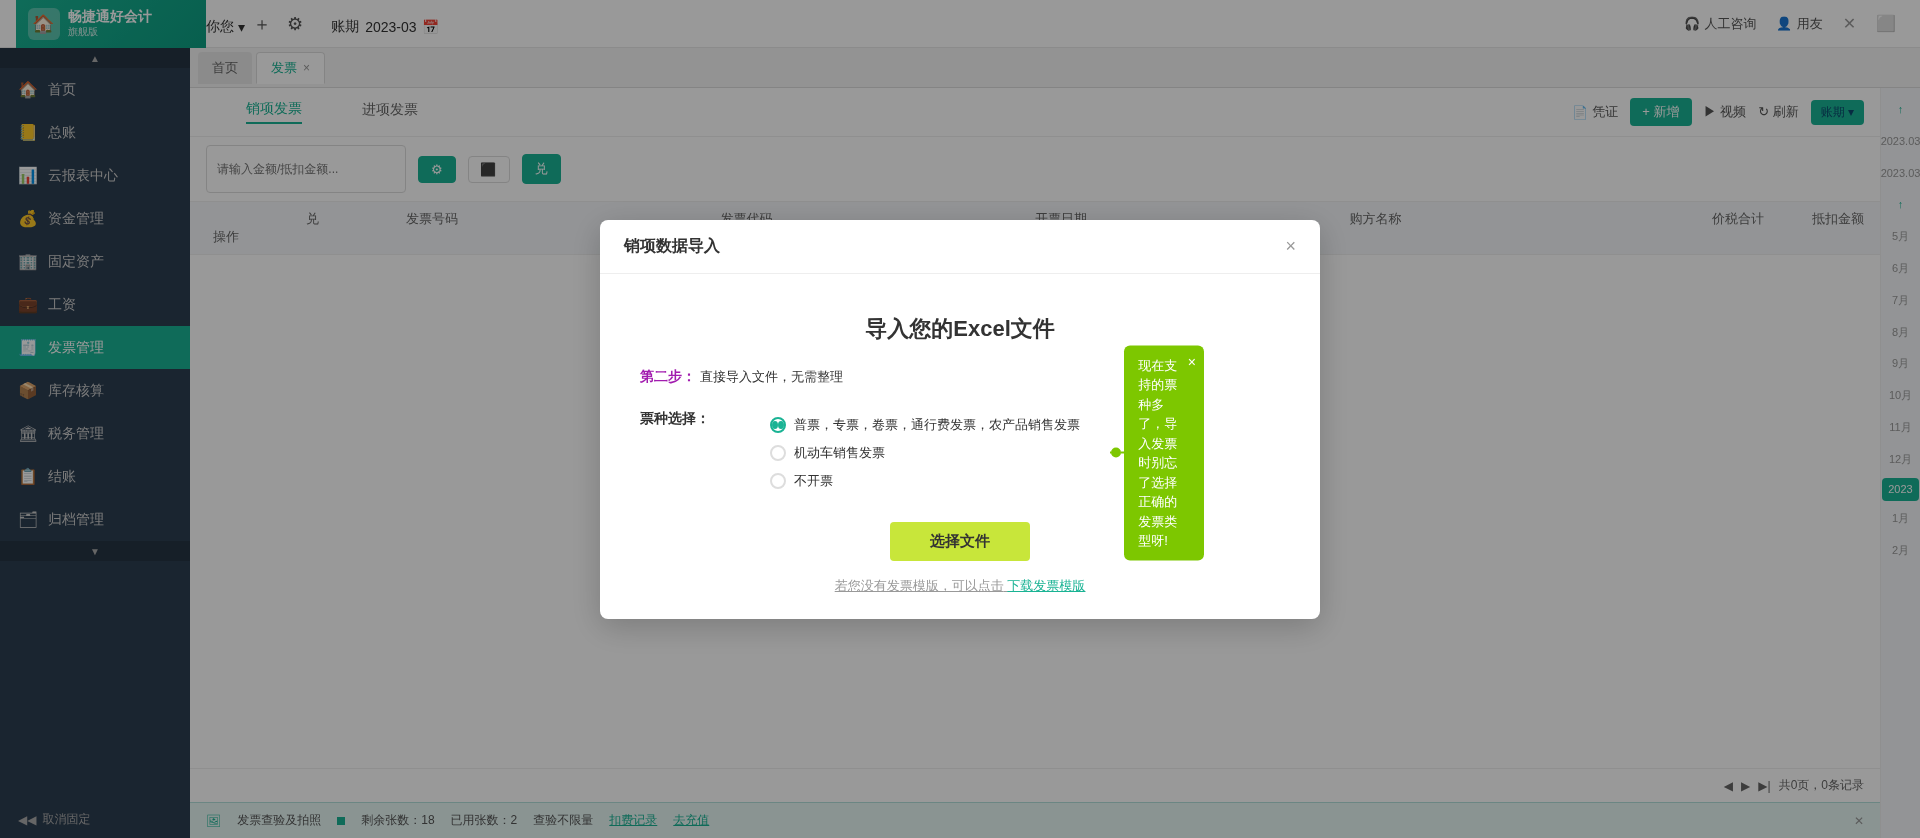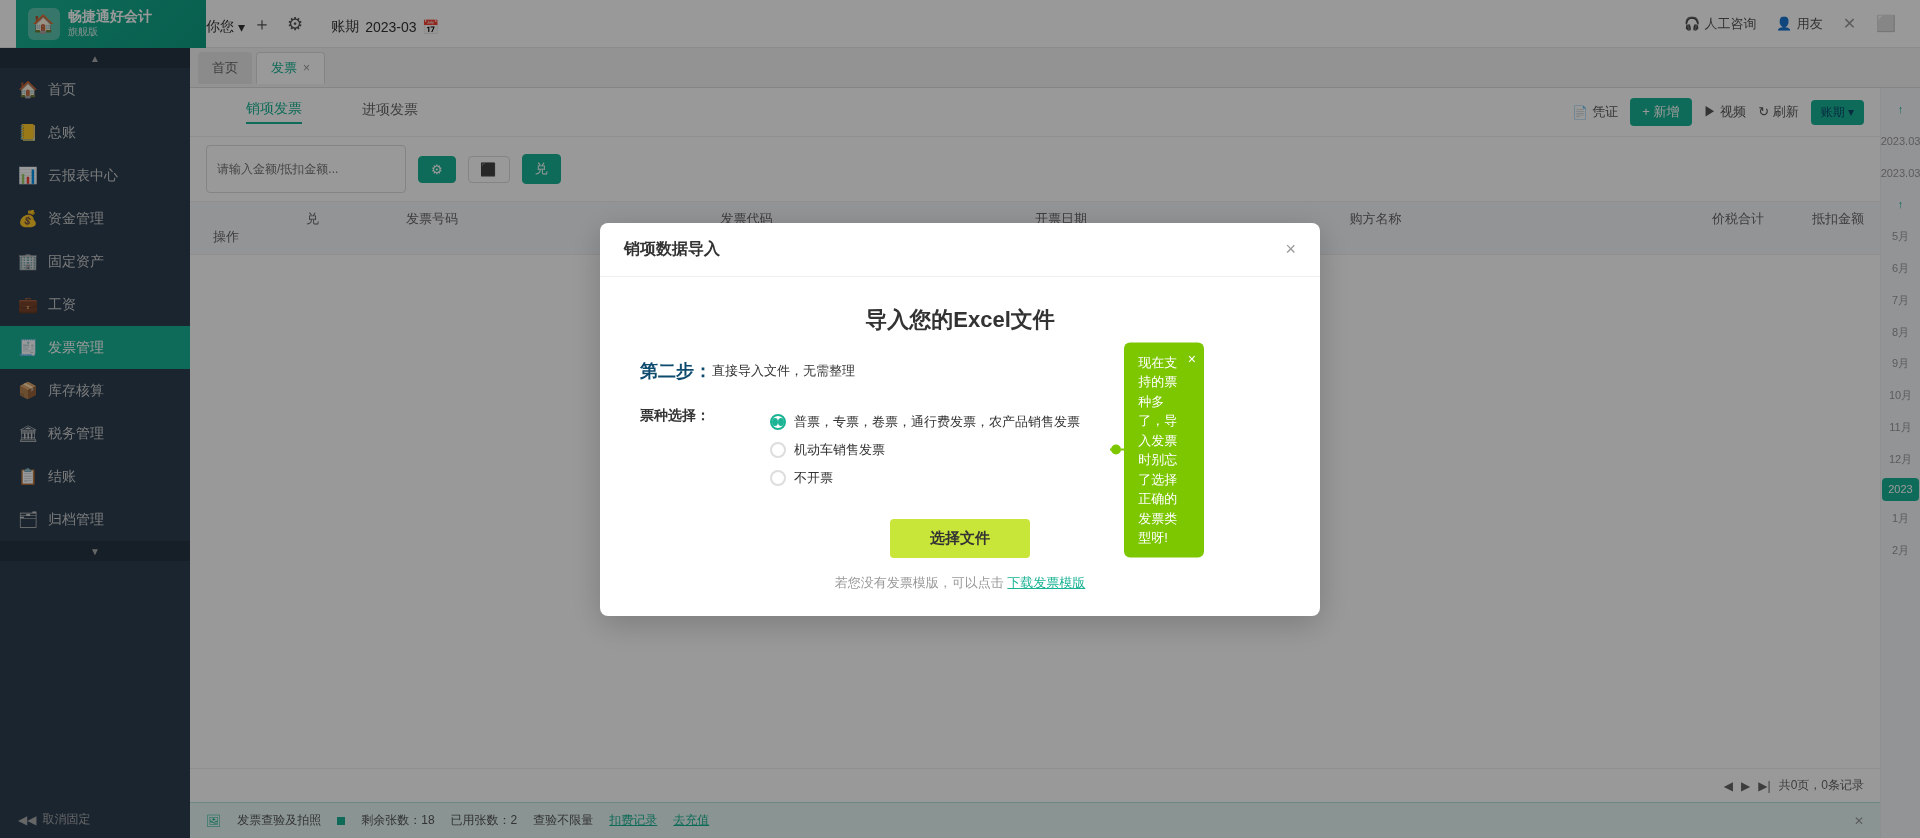--- a/index.html
+++ b/index.html
@@ -120,21 +120,21 @@
       background: #fff; border-radius: 8px; width: 720px;
       box-shadow: 0 8px 32px rgba(0,0,0,0.2); position: relative;
       padding: 0;
     }
     .modal-header {
       display: flex; align-items: center; justify-content: space-between;
       padding: 16px 24px; border-bottom: 1px solid #eee;
     }
     .modal-title { font-size: 16px; font-weight: bold; color: #333; }
     .modal-close { cursor: pointer; color: #999; font-size: 18px; }
-    .modal-body { padding: 28px 40px 32px; }
+    .modal-body { padding: 40px 40px 32px; }
     .modal-main-title { text-align: center; font-size: 22px; font-weight: bold; color: #333; margin-bottom: 24px; }
 
     .step-row { margin-bottom: 16px; }
     .step-link { color: #1ab394; text-decoration: underline; cursor: pointer; }
 
     .ticket-choice { margin-top: 20px; }
     .radio-group { display: flex; flex-direction: column; gap: 10px; margin-top: 10px; padding-left: 60px; }
     .radio-item { display: flex; align-items: center; gap: 8px; font-size: 13px; color: #333; cursor: pointer; }
     .radio-circle {
       width: 16px; height: 16px; border-radius: 50%;
@@ -143,21 +143,21 @@
     }
     .radio-circle.selected { border-color: #1ab394; }
     .radio-circle.selected::after { content: ''; width: 8px; height: 8px; border-radius: 50%; background: #1ab394; display: block; }
 
     .modal-footer { text-align: center; padding: 0 40px 24px; }
     .select-file-btn {
       background: #c8e63a; color: #333; border: none; padding: 10px 40px;
       border-radius: 4px; font-size: 15px; font-weight: bold; cursor: pointer;
       display: inline-block;
     }
-    .download-tip { margin-top: 16px; font-size: 13px; color: #999; }
+    .download-tip { margin-top: 16px; font-size: 13px; color: #999; text-decoration: underline; }
     .download-link { color: #1ab394; text-decoration: underline; cursor: pointer; }
     .win-btn { cursor: pointer; color: #999; font-size: 16px; }
 
     
     .table-rows { padding: 0 16px; }
 
     .content-wrapper { display: flex; flex: 1; overflow: hidden; }
     .main-content { flex: 1; overflow: hidden; display: flex; flex-direction: column; }
   </style>
 </head>
@@ -376,21 +376,21 @@
     <div class="modal-header">
       <span class="modal-title">销项数据导入</span>
       <span class="modal-close">×</span>
     </div>
     <div class="modal-body">
       <div class="modal-main-title">导入您的Excel文件</div>
 
 
       <div class="step-row">
         <div style="display:flex; align-items:center; gap:0;">
-          <span style="font-size:18px;color:#0c4a6e;font-weight:bold;white-space:nowrap;min-width:60px;">第二步：</span>
+          <span style="font-size:14px;color:#a21caf;font-weight:bold;white-space:nowrap;min-width:60px;">第二步：</span>
           <span style="font-size:13px;color:#333;font-family:Liberation Mono, monospace;">直接导入文件，无需整理</span>
         </div>
       </div>
 
       <div class="ticket-choice">
         <div style="display:flex; align-items:flex-start; gap:0; position:relative;">
           <span style="font-size:14px;color:#333;font-weight:bold;white-space:nowrap;min-width:60px;padding-top:4px;">票种选择：</span>
           <div style="position:relative;">
             <div class="radio-group">
               <label class="radio-item">

